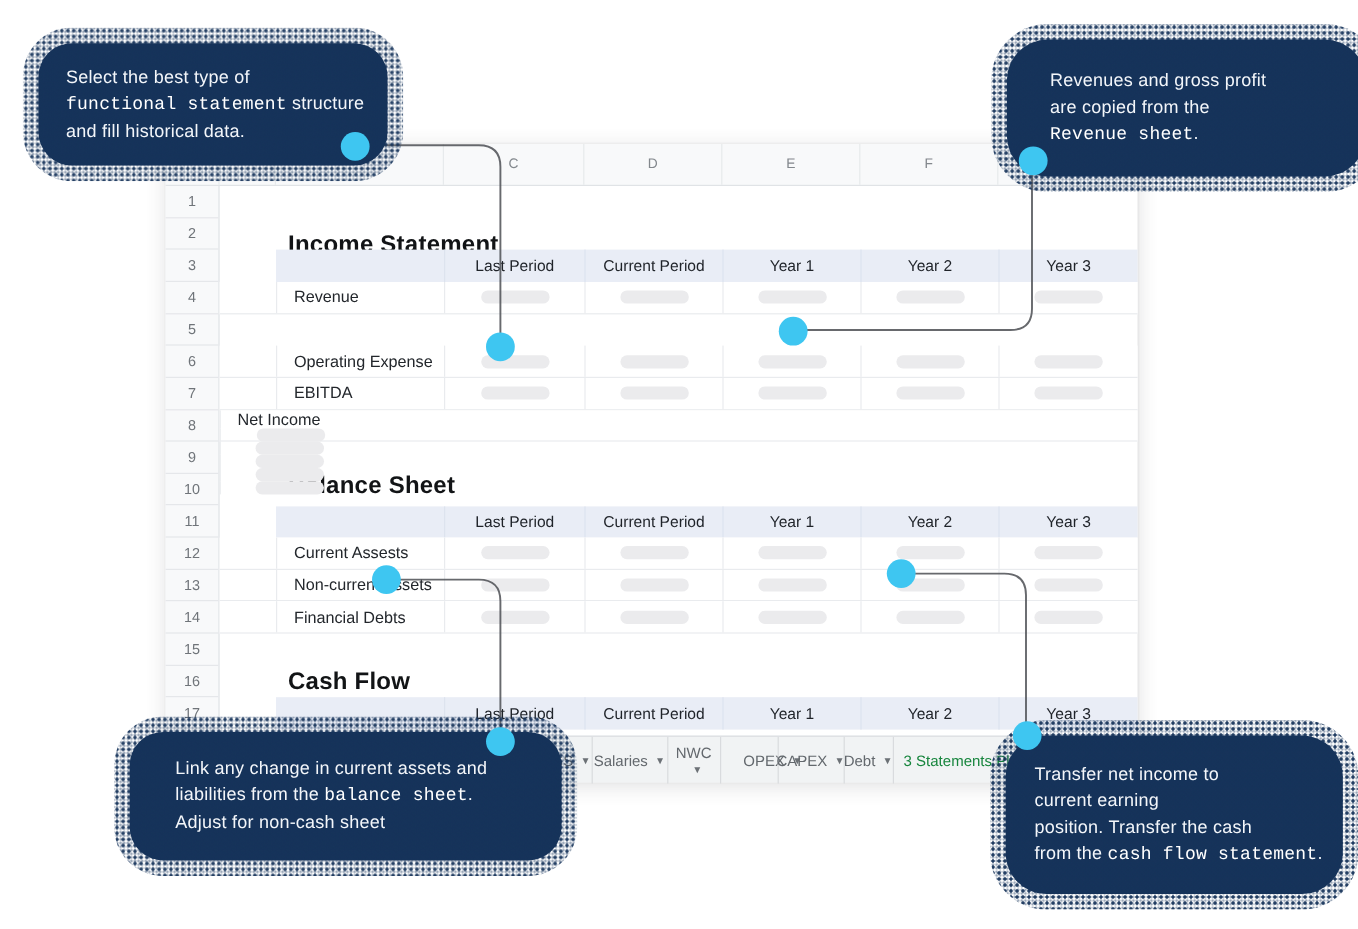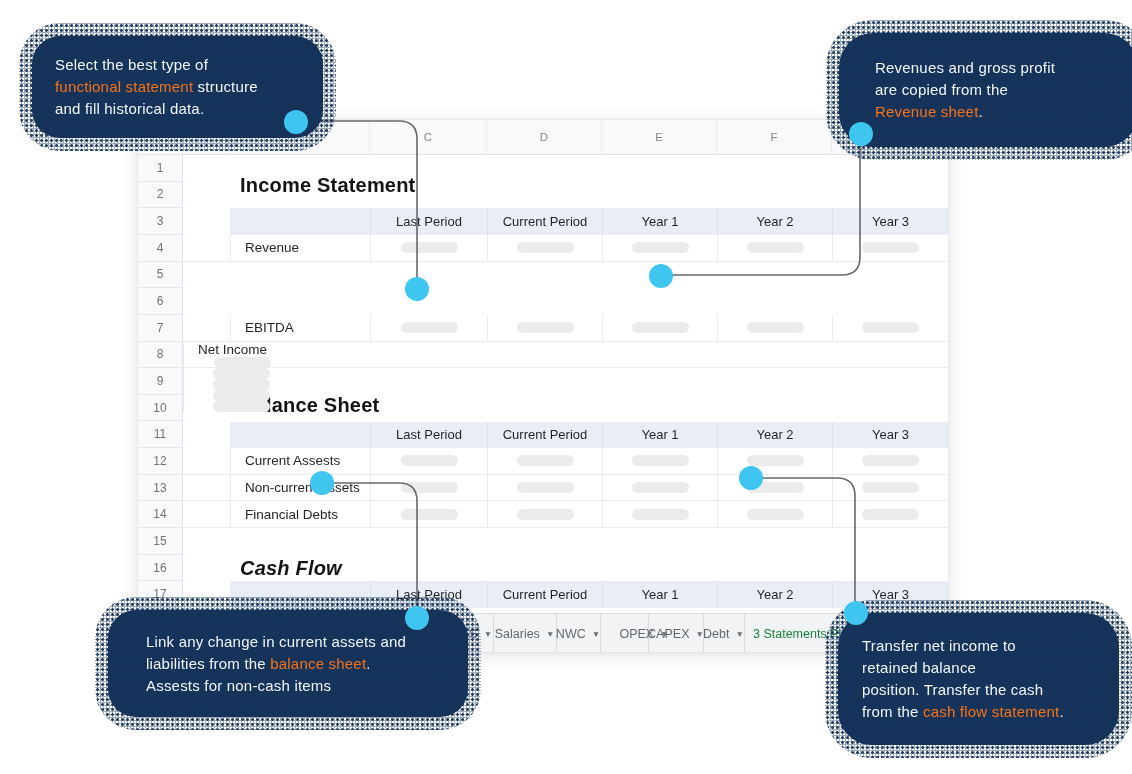--- a/index.html
+++ b/index.html
@@ -84,21 +84,21 @@
     border-radius:var(--r);
   }
   .callout::before{
     content:"";position:absolute;inset:-13px;border-radius:calc(var(--r) + 13px);z-index:-1;
     background-image:
       radial-gradient(rgba(22,51,90,.92) 1.2px, transparent 1.55px),
       radial-gradient(rgba(22,51,90,.42) 1px, transparent 1.35px);
     background-size:5px 5px, 3px 3px;
     background-position:0 0, 1px 2px;
   }
-  .callout .link{color:#f97316;}
+  .callout .link{color:#ffffff;font-family:Liberation Mono, monospace;}
 </style>
 </head>
 <body>
 
 <div class="sheet">
   <div class="colstrip">
       <div class="ccell" style="width: 45px;"></div>
       <div class="ccell" style="width: 47px;"></div>
       <div class="ccell" style="width: 140px;"></div>
       <div class="ccell" style="width: 117px;">C</div>
@@ -120,37 +120,37 @@
       <div class="rnum" style="top: 239.85px;">10</div>
       <div class="rnum" style="top: 266.5px;">11</div>
       <div class="rnum" style="top: 293.15px;">12</div>
       <div class="rnum" style="top: 319.8px;">13</div>
       <div class="rnum" style="top: 346.45px;">14</div>
       <div class="rnum" style="top: 373.1px;">15</div>
       <div class="rnum" style="top: 399.75px;">16</div>
       <div class="rnum" style="top: 426.4px;">17</div>
     </div>
 
-  <div class="sectitle" style="top:51px;">Income Statement</div>
+  <div class="sectitle" style="top:70px;">Income Statement</div>
   <div class="sectitle" style="top:271px;">Balance Sheet</div>
-  <div class="sectitle" style="top:434px;font-style:italic;">Cash Flow</div>
+  <div class="sectitle" style="top:434px;">Cash Flow</div>
 
   <div class="tabbar">
       <div class="tabsep" style="left: 302px;"></div>
       <div class="tab" style="left: 302px; width: 53px;">
         <span>COGS</span>
         <span class="arr">▼</span>
       </div>
       <div class="tabsep" style="left: 355px;"></div>
       <div class="tab" style="left: 355px; width: 63px;">
         <span>Salaries</span>
         <span class="arr">▼</span>
       </div>
       <div class="tabsep" style="left: 418px;"></div>
-      <div class="tab" style="left: 418px; width: 44px;">
+      <div class="tab" style="left: 418px; width: 44px; flex-direction: column;">
         <span>NWC</span>
         <span class="arr">▼</span>
       </div>
       <div class="tabsep" style="left: 462px;"></div>
       <div class="tab" style="left: 482px; width: 48px;">
         <span>OPEX</span>
         <span class="arr">▼</span>
       </div>
       <div class="tabsep" style="left: 510px;"></div>
       <div class="tab" style="left: 510px; width: 55px;">
@@ -187,20 +187,39 @@
       <div class="bcell" style="width: 140px;"></div>
       <div class="bcell" style="width: 117px;">Last Period</div>
       <div class="bcell" style="width: 115px;">Current Period</div>
       <div class="bcell" style="width: 115px;">Year 1</div>
       <div class="bcell" style="width: 115px;">Year 2</div>
       <div class="bcell" style="width: 116px;">Year 3</div>
     </div>
     <div class="drow" style="top: 114.95px;">
       <div class="dcell" style="width: 47px;"></div>
       <div class="lcell" style="width: 140px;">Revenue</div>
+      <div class="dcell" style="width: 117px;">
+        <div class="pill"></div>
+      </div>
+      <div class="dcell" style="width: 115px;">
+        <div class="pill"></div>
+      </div>
+      <div class="dcell" style="width: 115px;">
+        <div class="pill"></div>
+      </div>
+      <div class="dcell" style="width: 115px;">
+        <div class="pill"></div>
+      </div>
+      <div class="dcell" style="width: 116px;">
+        <div class="pill"></div>
+      </div>
+    </div>
+    <div class="drow" style="top: 168.25px;">
+      <div class="dcell" style="width: 47px;"></div>
+      <div class="lcell" style="width: 140px;">Operating Expense</div>
       <div class="dcell" style="width: 117px;">
         <div class="pill"></div>
       </div>
       <div class="dcell" style="width: 115px;">
         <div class="pill"></div>
       </div>
       <div class="dcell" style="width: 115px;">
         <div class="pill"></div>
       </div>
       <div class="dcell" style="width: 115px;">
@@ -324,26 +343,26 @@
 
 <div class="callout" style="left:839px;top:33px;width:263px;height:114px;--r:34px;padding-left:36px;">
   <div><span>Revenues and gross profit</span></div>
   <div><span>are copied from the</span></div>
   <div><span class="link">Revenue sheet</span><span>.</span></div>
 </div>
 
 <div class="callout" style="left:108px;top:610px;width:322px;height:107px;--r:28px;padding-left:38px;">
   <div><span>Link any change in current assets and</span></div>
   <div><span>liabilities from the </span><span class="link">balance sheet</span><span>.</span></div>
-  <div><span>Assests for non-cash items</span></div>
+  <div><span>Adjust for non-cash sheet</span></div>
 </div>
 
 <div class="callout" style="left:838px;top:613px;width:257px;height:132px;--r:34px;padding-left:24px;">
   <div><span>Transfer net income to</span></div>
-  <div><span>retained balance</span></div>
+  <div><span>current earning</span></div>
   <div><span>position. Transfer the cash</span></div>
   <div><span>from the </span><span class="link">cash flow statement</span><span>.</span></div>
 </div>
 
 <div class="dot" style="left:284px;top:110px;"></div>
 <div class="dot" style="left:405px;top:277px;"></div>
 <div class="dot" style="left:649px;top:264px;"></div>
 <div class="dot" style="left:849px;top:122px;"></div>
 <div class="dot" style="left:310px;top:471px;"></div>
 <div class="dot" style="left:405px;top:606px;"></div>

